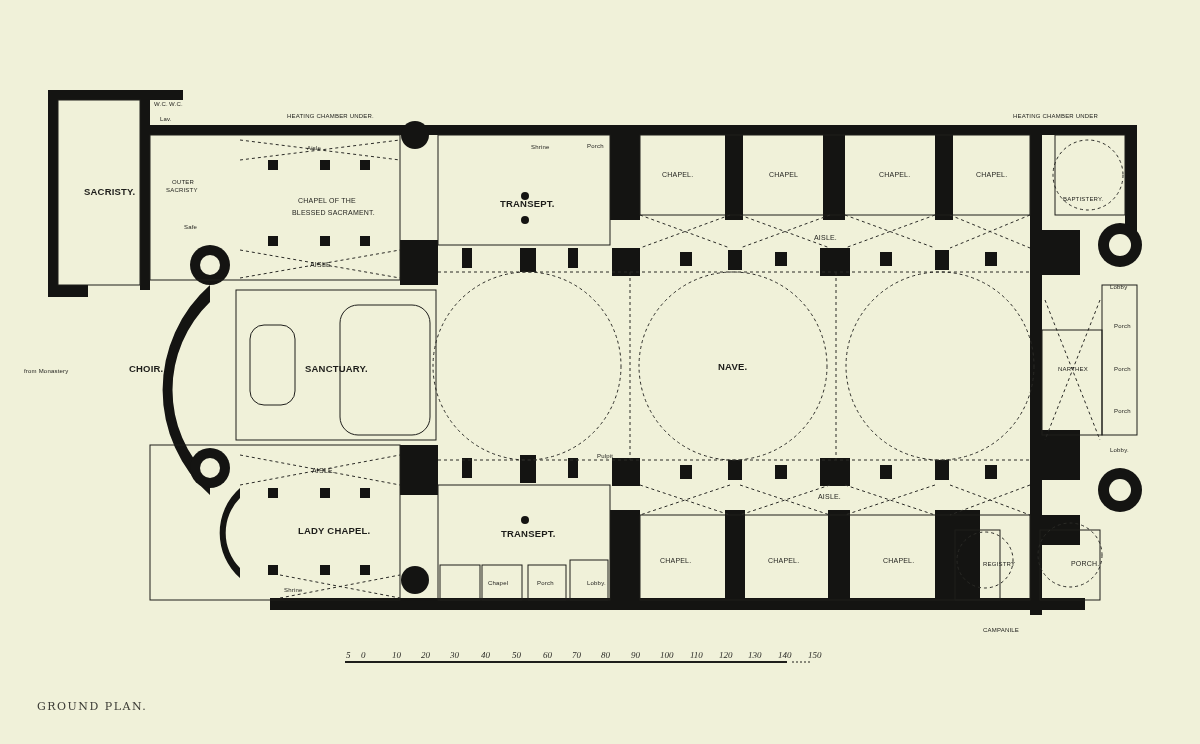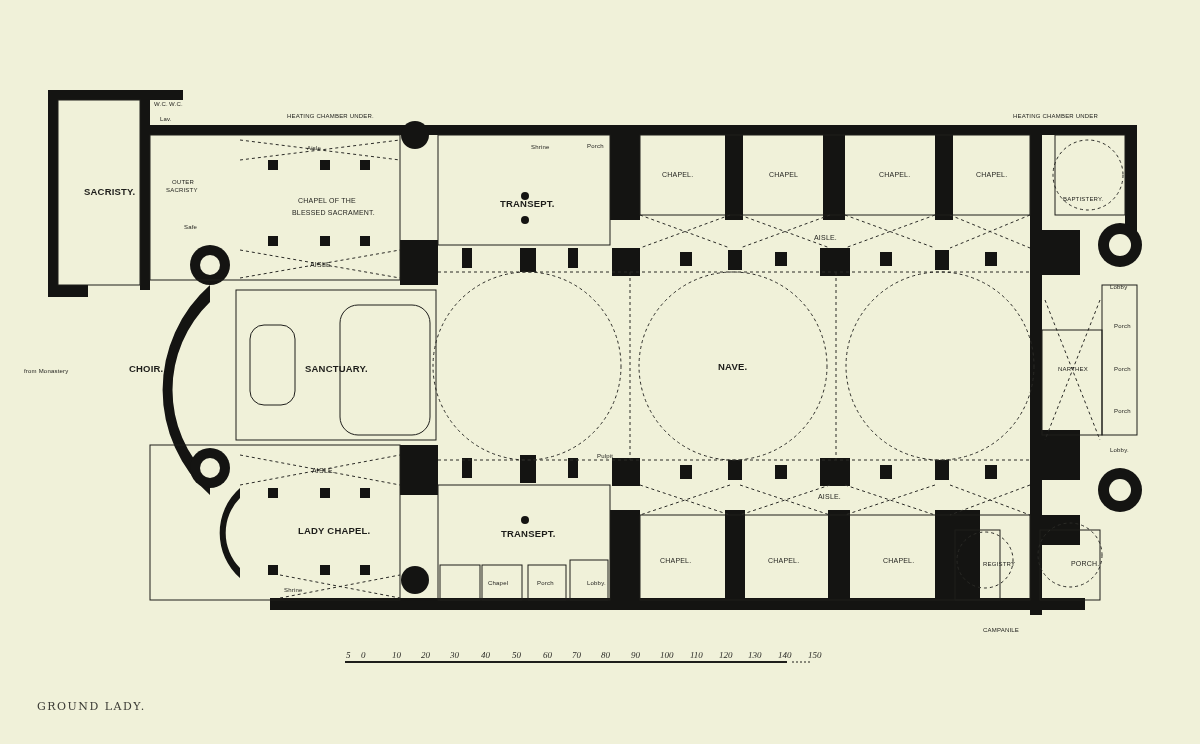--- a/index.html
+++ b/index.html
@@ -250,13 +250,13 @@
     <text class="scale-tick" x="631" y="658">90</text>
     <text class="scale-tick" x="660" y="658">100</text>
     <text class="scale-tick" x="690" y="658">110</text>
     <text class="scale-tick" x="719" y="658">120</text>
     <text class="scale-tick" x="748" y="658">130</text>
     <text class="scale-tick" x="778" y="658">140</text>
     <text class="scale-tick" x="808" y="658">150</text>
   </g>
 </svg>
 
-<div class="caption">GROUND LADY.</div>
+<div class="caption">GROUND PLAN.</div>
 
 </body></html>

